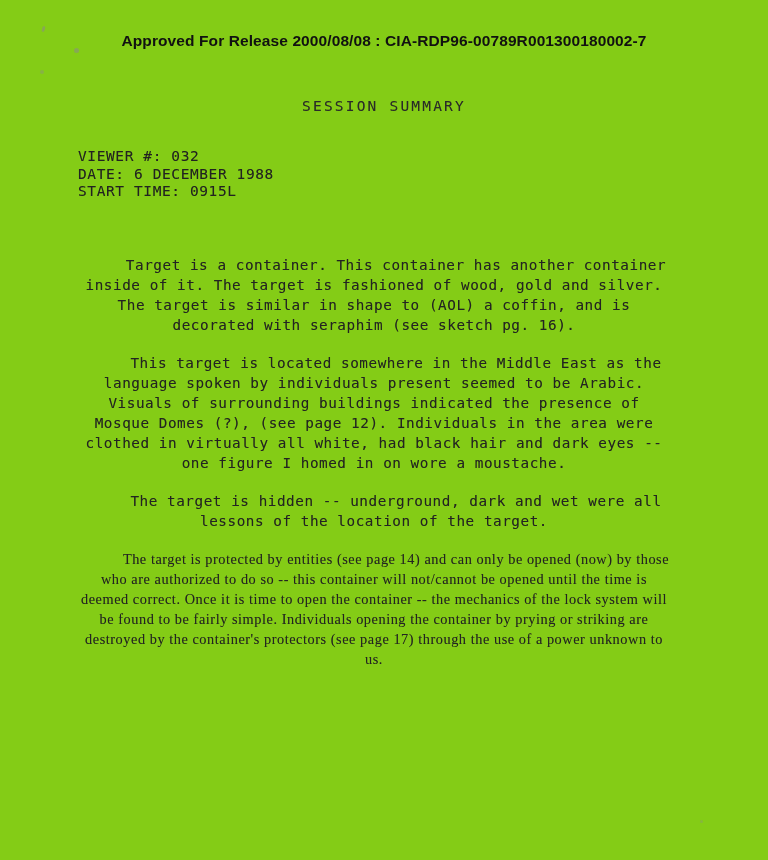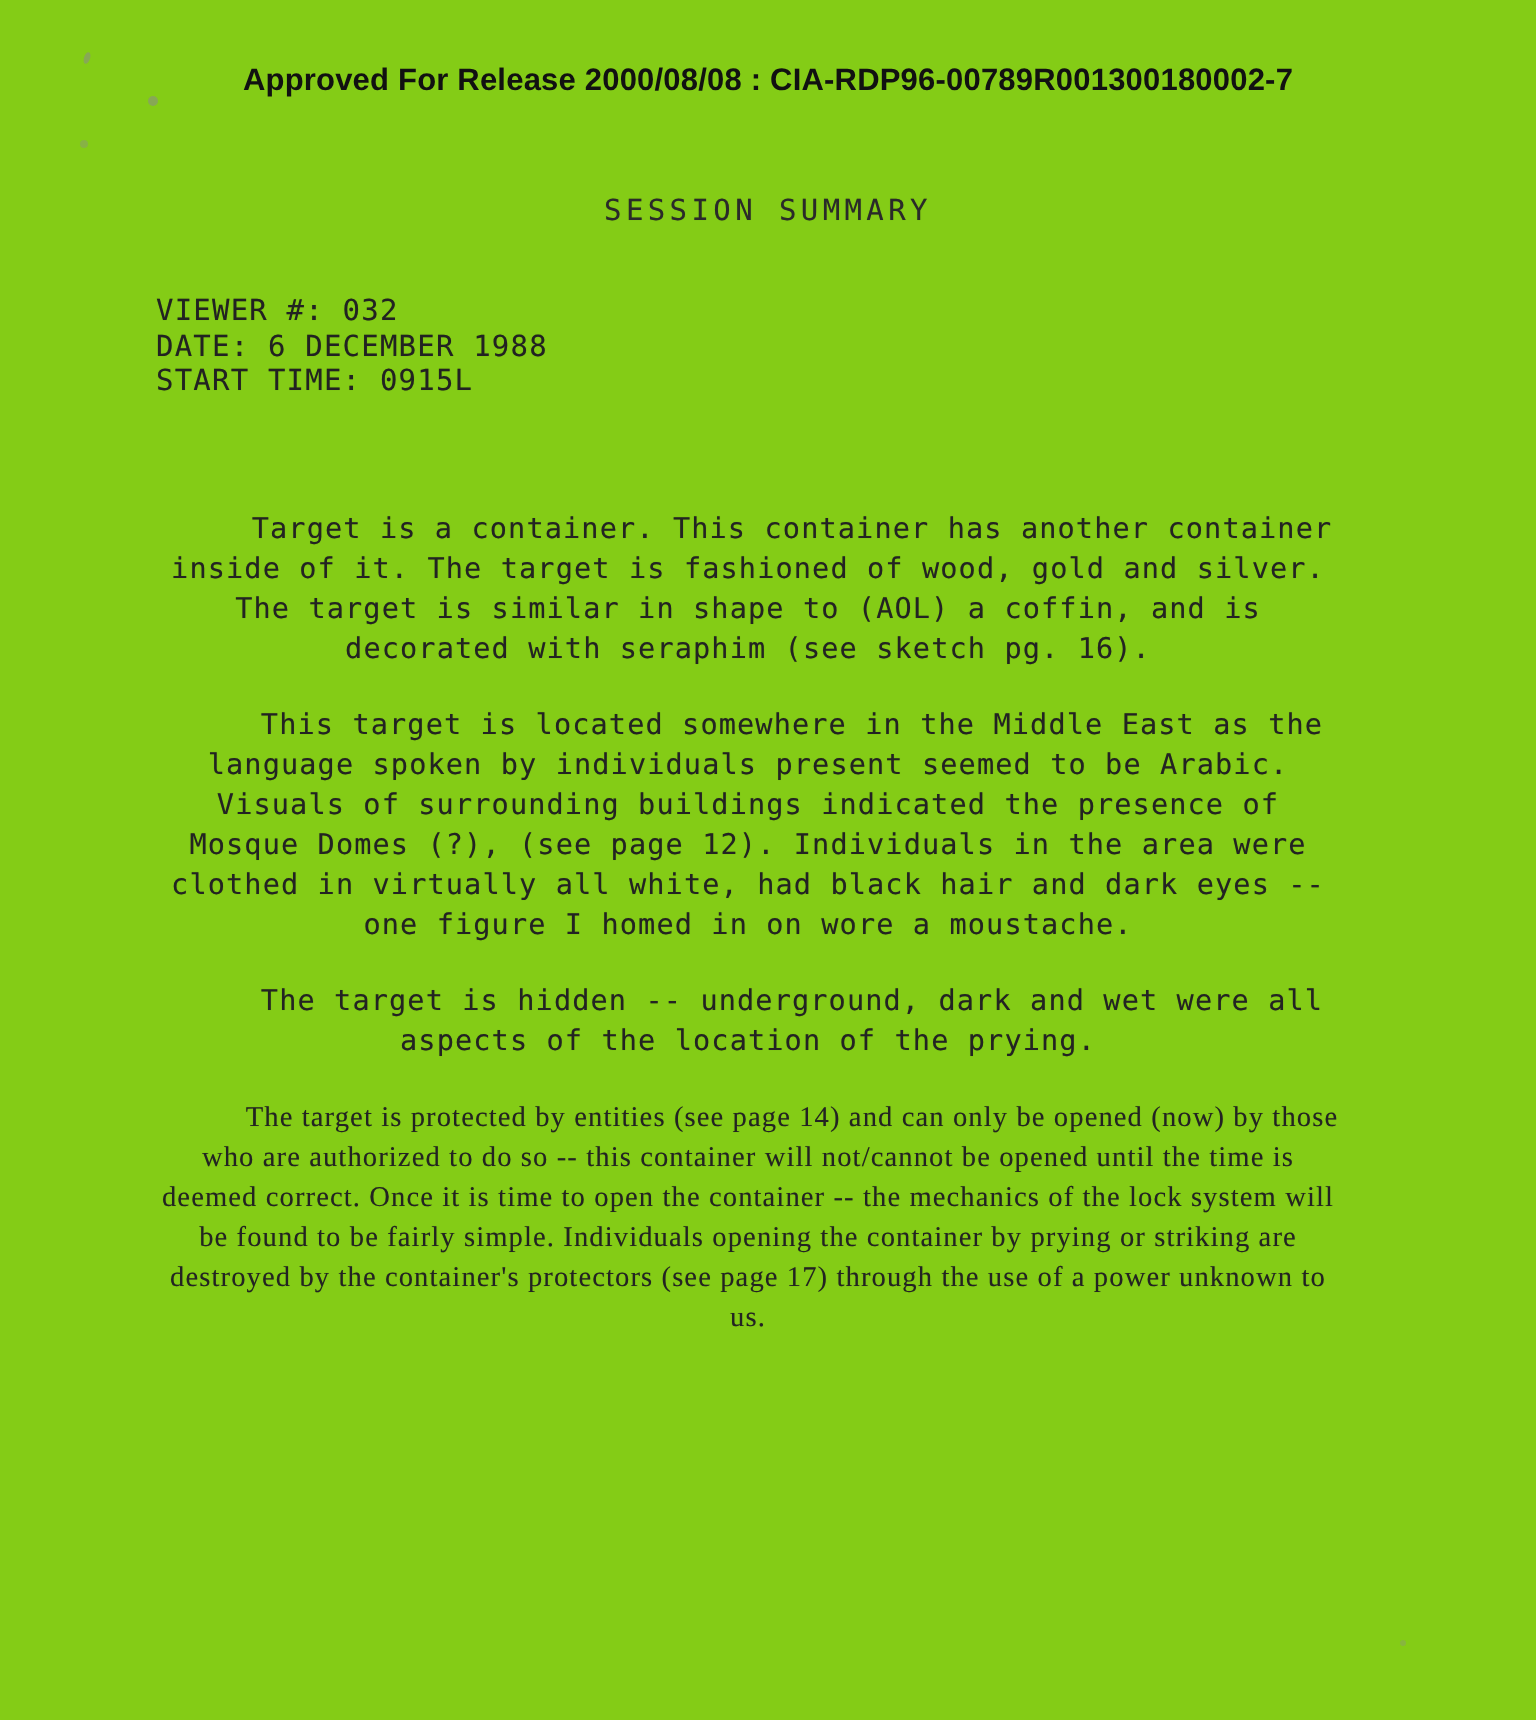--- a/index.html
+++ b/index.html
@@ -105,17 +105,17 @@
 
   <div class="meta">
     <div>VIEWER #: 032</div>
     <div>DATE: 6 DECEMBER 1988</div>
     <div>START TIME: 0915L</div>
   </div>
 
   <div class="body-text">
     <p class="para">Target is a container. This container has another container inside of it. The target is fashioned of wood, gold and silver. The target is similar in shape to (AOL) a coffin, and is decorated with seraphim (see sketch pg. 16).</p>
     <p class="para">This target is located somewhere in the Middle East as the language spoken by individuals present seemed to be Arabic. Visuals of surrounding buildings indicated the presence of Mosque Domes (?), (see page 12). Individuals in the area were clothed in virtually all white, had black hair and dark eyes -- one figure I homed in on wore a moustache.</p>
-    <p class="para">The target is hidden -- underground, dark and wet were all aspects of the location of the prying.</p>
+    <p class="para">The target is hidden -- underground, dark and wet were all lessons of the location of the target.</p>
     <p class="para">The target is protected by entities (see page 14) and can only be opened (now) by those who are authorized to do so -- this container will not/cannot be opened until the time is deemed correct. Once it is time to open the container -- the mechanics of the lock system will be found to be fairly simple. Individuals opening the container by prying or striking are destroyed by the container's protectors (see page 17) through the use of a power unknown to us.</p>
   </div>
 
 </div>
 
 </body></html>

